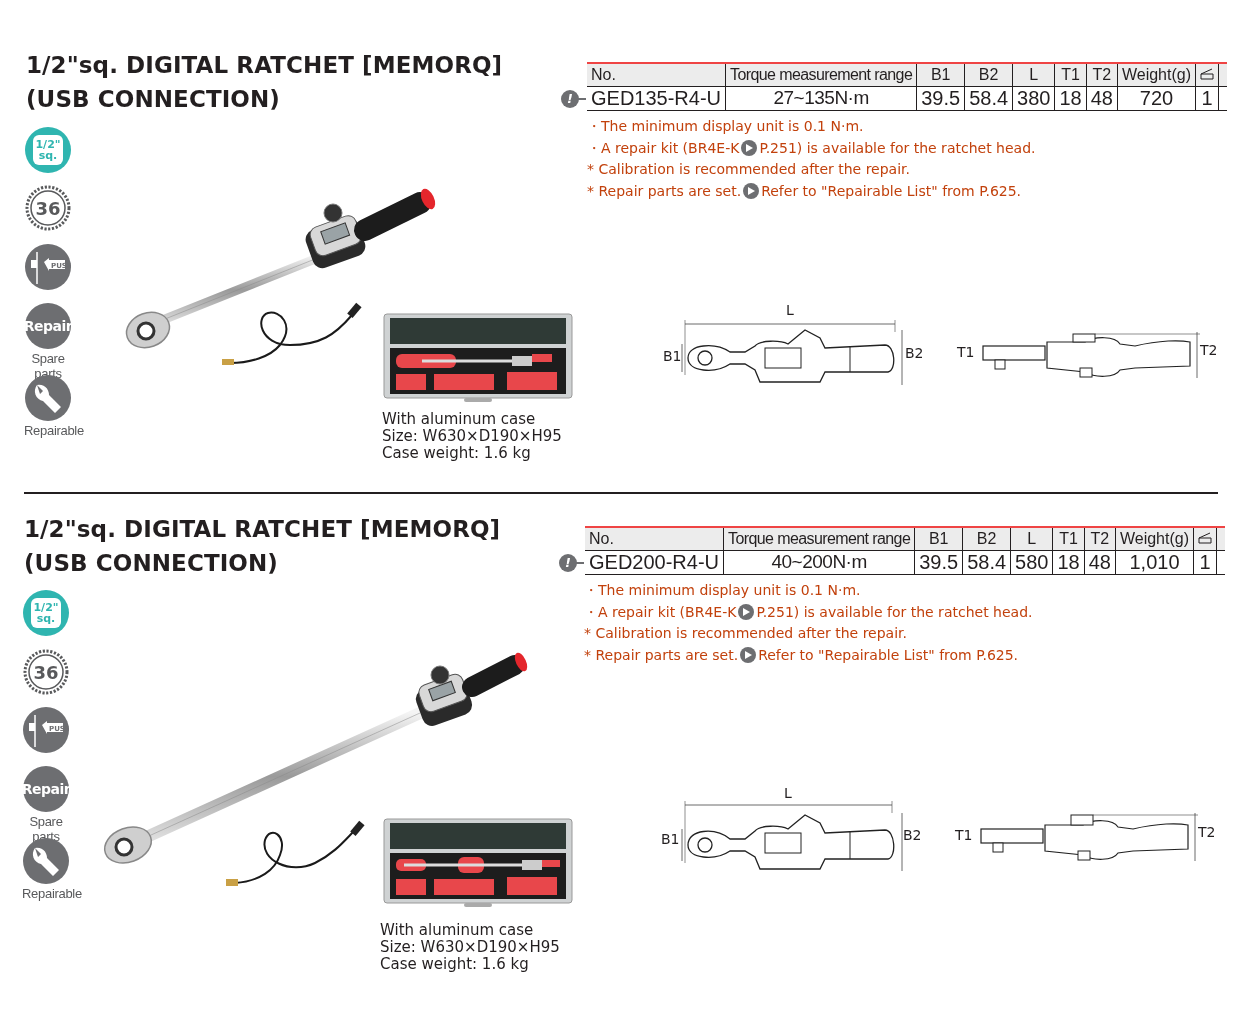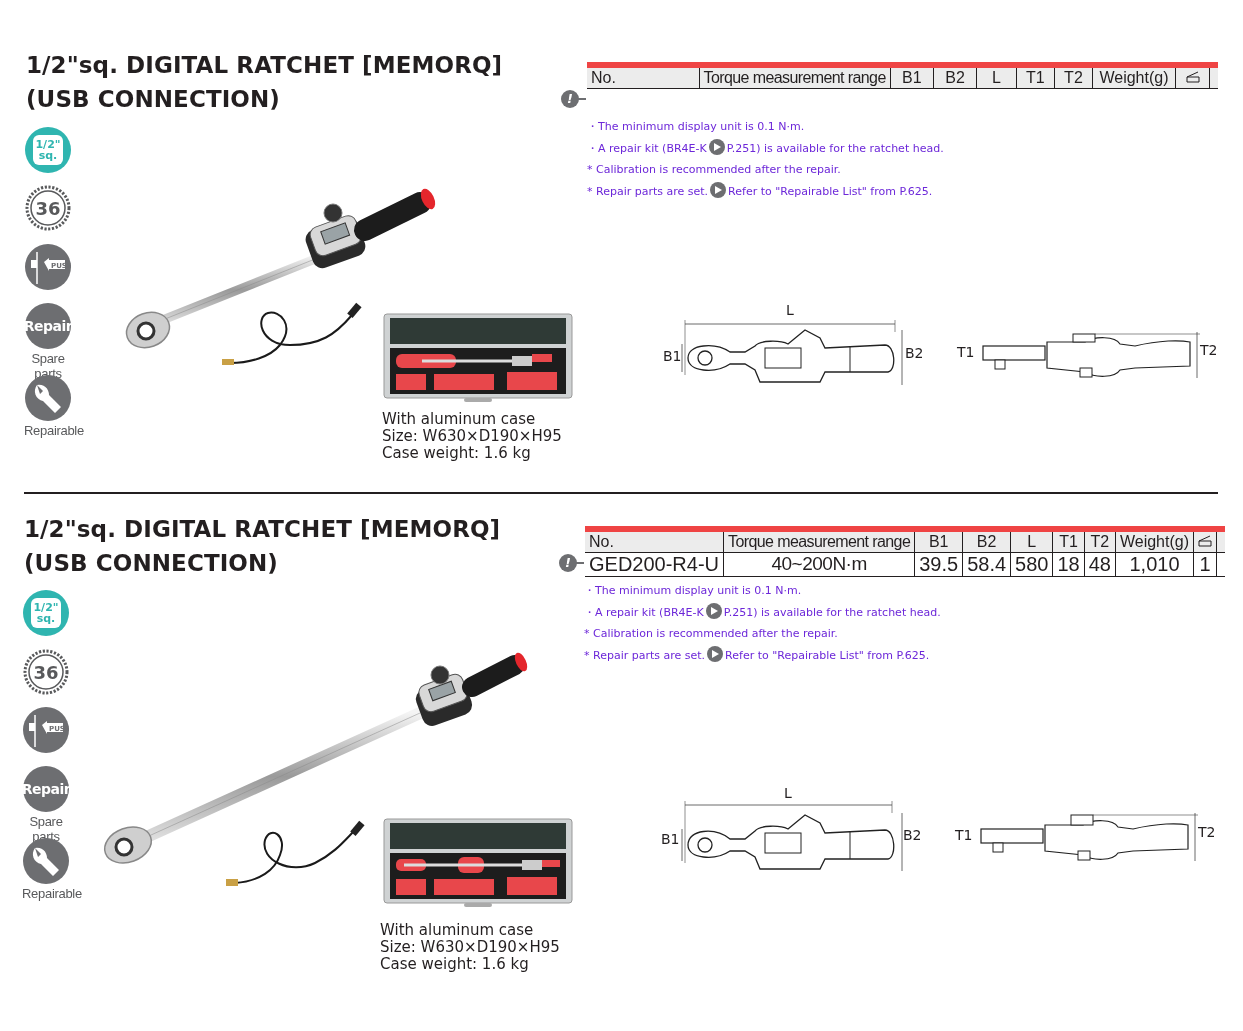--- a/index.html
+++ b/index.html
@@ -25,29 +25,29 @@
   .ic-repair span { font-weight: bold; font-size: 14px; letter-spacing: -0.5px; color:#fff; }
   .ic-cap { font-size: 13px; color: #58595b; letter-spacing: -0.3px; margin-top: 2px; font-family: "Liberation Sans", sans-serif; }
 
   
   .photo { position: absolute; }
   .caption { position: absolute; text-align: left; font-size: 15px; line-height: 17px; color: #231f20; font-family: "DejaVu Sans", sans-serif; }
 
   
   .spec { position: absolute; border-collapse: collapse; font-family: "Liberation Sans", sans-serif; color: #231f20; }
   .spec td { border-left: 1px solid #231f20; padding: 0 4px; white-space: nowrap; text-align: center; }
-  .spec tr.hd td { background: #ececec; height: 23px; font-size: 16px; border-top: 6px solid #ef4444; border-bottom: 1px solid #231f20; }
+  .spec tr.hd td { background: #ececec; height: 23px; font-size: 16px; border-top: 2px solid #ef4444; border-bottom: 1px solid #231f20; }
   .spec tr.rw td { height: 24px; font-size: 20px; border-bottom: 1.5px solid #231f20; }
   .spec td:first-child { border-left: none; text-align: left; padding-left: 4px; }
   .spec td.tq { font-size: 11px; letter-spacing: -0.6px; }
   .spec tr.rw td.tq { font-size: 19px; letter-spacing: -0.5px; }
   .warn { position: absolute; width: 18px; height: 18px; border-radius: 50%; background: #6d6e71; color:#fff; font-weight:bold; font-size: 13px; text-align:center; line-height: 18px; font-style: italic; }
   .warn::after { content:""; position:absolute; left: 17px; top: 8px; width: 8px; height: 2px; background:#6d6e71; }
 
-  .notes { position: absolute; font-size: 11px; line-height: 21.5px; color: #6d28d9; font-family: "DejaVu Sans", sans-serif; }
+  .notes { position: absolute; font-size: 14px; line-height: 21.5px; color: #c2410c; font-family: "DejaVu Sans", sans-serif; }
   .notes .ref { display: inline-block; width: 16px; height: 16px; border-radius: 50%; background: #6d6e71; vertical-align: -3px; position: relative; margin: 0 2px; }
   .notes .ref::after { content:""; position:absolute; left: 5px; top: 4px; border-left: 7px solid #fff; border-top: 4px solid transparent; border-bottom: 4px solid transparent; }
 
   .divider { position: absolute; left: 24px; top: 492px; width: 1194px; height: 2px; background: #231f20; }
 
   .dim { position: absolute; font-size: 14px; color: #231f20; font-family: "DejaVu Sans", sans-serif; }
 </style>
 </head>
 <body>
 
@@ -152,20 +152,32 @@
       <td class="tq" style="width:105px;">Torque measurement range</td>
       <td style="width:46px;">B1</td>
       <td style="width:46px;">B2</td>
       <td style="width:44px;">L</td>
       <td style="width:40px;">T1</td>
       <td style="width:40px;">T2</td>
       <td style="width:84px;">Weight(g)</td>
       <td style="width:36px;"><svg width="14" height="12" viewBox="0 0 14 12">
               <path d="M1 11 H13 V6 H1 Z M1 6 L12 1" fill="none" stroke="#231f20" stroke-width="1"></path>
             </svg></td>
+      <td></td>
+    </tr>
+    <tr class="rw">
+      <td>GED135-R4-U</td>
+      <td class="tq">27~135N·m</td>
+      <td>39.5</td>
+      <td>58.4</td>
+      <td>380</td>
+      <td>18</td>
+      <td>48</td>
+      <td>720</td>
+      <td>1</td>
       <td></td>
     </tr>
   </tbody>
     </table>
 
   <div class="notes" style="left:587px;top:116px;">
     <div>・The minimum display unit is 0.1 N·m.</div>
     <div><span>・A repair kit (BR4E-K</span><span class="ref"></span><span>P.251) is available for the ratchet head.</span></div>
     <div>* Calibration is recommended after the repair.</div>
     <div><span>* Repair parts are set.</span><span class="ref"></span><span>Refer to "Repairable List" from P.625.</span></div>

